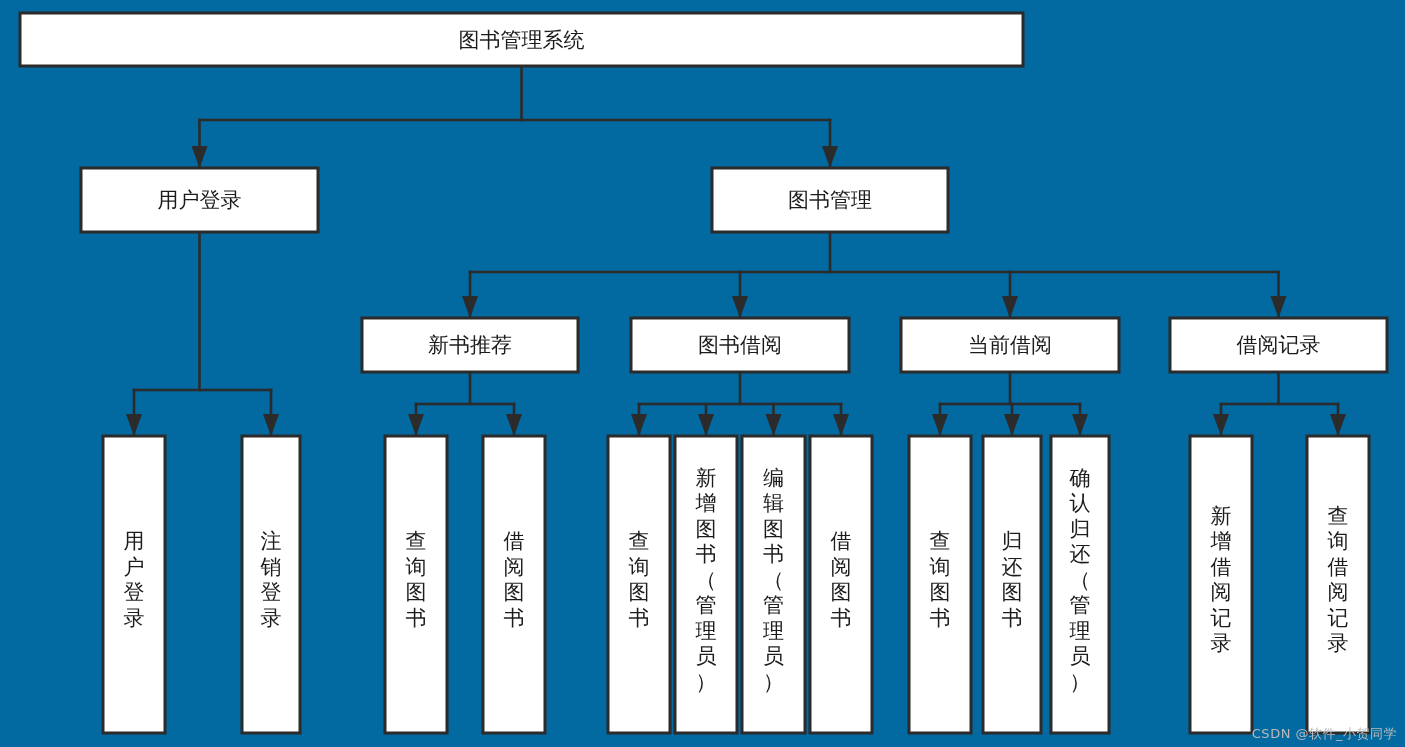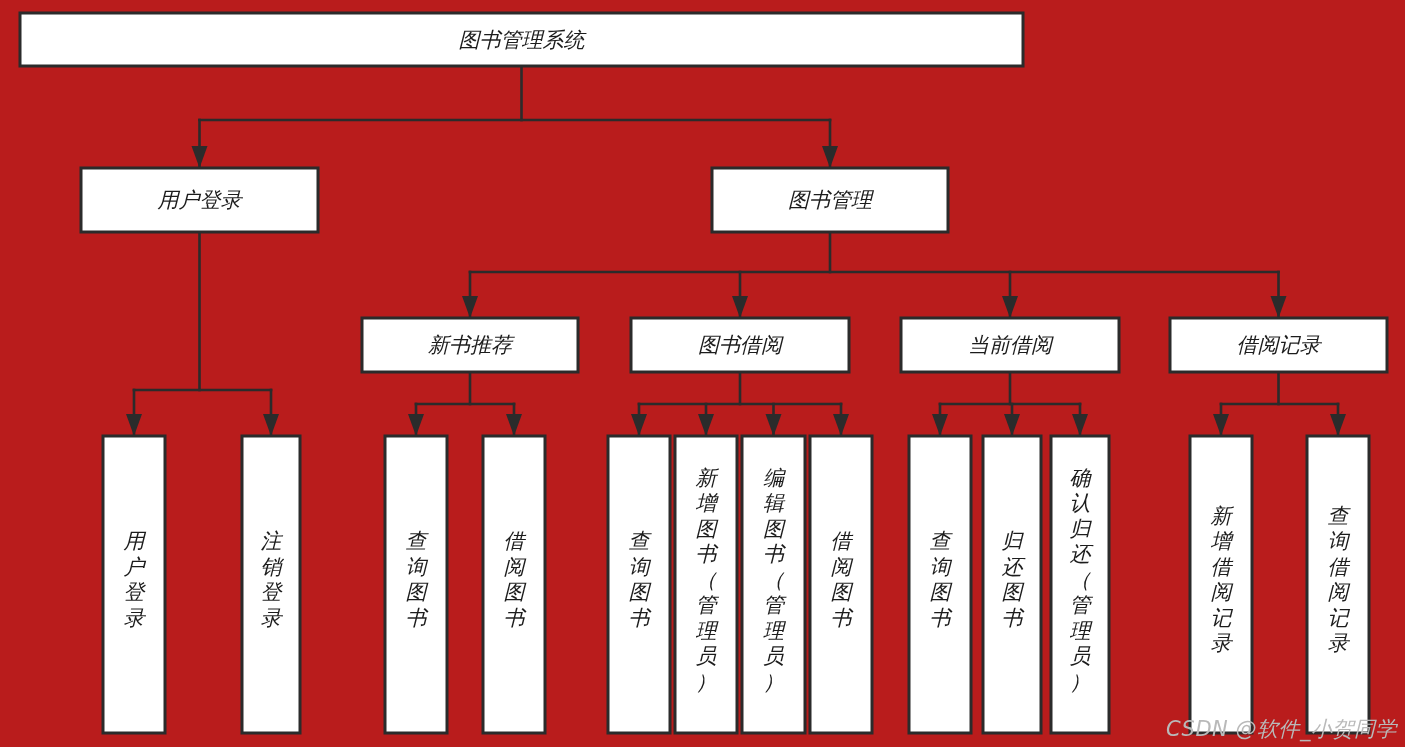--- a/index.html
+++ b/index.html
@@ -1,36 +1,36 @@
 <!DOCTYPE html>
 <html><head>
 <meta charset="utf-8">
 <style>
   html,body{margin:0;padding:0;background:#ffffff;}
   body{
     font-family:"DejaVu Sans","Liberation Sans",sans-serif;
     width:1405px;height:747px;overflow:hidden;position:relative;
   }
-  #diagram-root{position:relative;width:1405px;height:747px;background:#b91c1c;font-style:italic;}
+  #diagram-root{position:relative;width:1405px;height:747px;background:#0369a1;}
   svg#tree-svg{position:absolute;left:0;top:0;width:1405px;height:747px;display:block;}
   .node-box{fill:#ffffff;stroke:#2b2b2b;stroke-width:3;}
   .link-line{stroke:#2b2b2b;stroke-width:2.6;fill:none;stroke-linecap:square;}
   .arrow-head{fill:#2b2b2b;stroke:none;}
   .node-label{
     font-family:"DejaVu Sans","Liberation Sans",sans-serif;
     fill:#1c1c1c;font-size:21px;dominant-baseline:middle;text-anchor:middle;
   }
   .node-label-vert{
     font-family:"DejaVu Sans","Liberation Sans",sans-serif;
     fill:#1c1c1c;font-size:21px;text-anchor:middle;
   }
   .watermark{
     position:absolute;right:8px;bottom:4px;
     font-family:"DejaVu Sans","Liberation Sans",sans-serif;
-    font-size:21px;color:#b9b9b9;white-space:nowrap;letter-spacing:.5px;
+    font-size:13px;color:#b9b9b9;white-space:nowrap;letter-spacing:.5px;
     user-select:none;
   }
 </style>
 </head>
 <body>
 
 <div id="diagram-root">
   <svg id="tree-svg" viewBox="0 0 1405 747">
     <defs></defs>
     <g id="links-layer">

